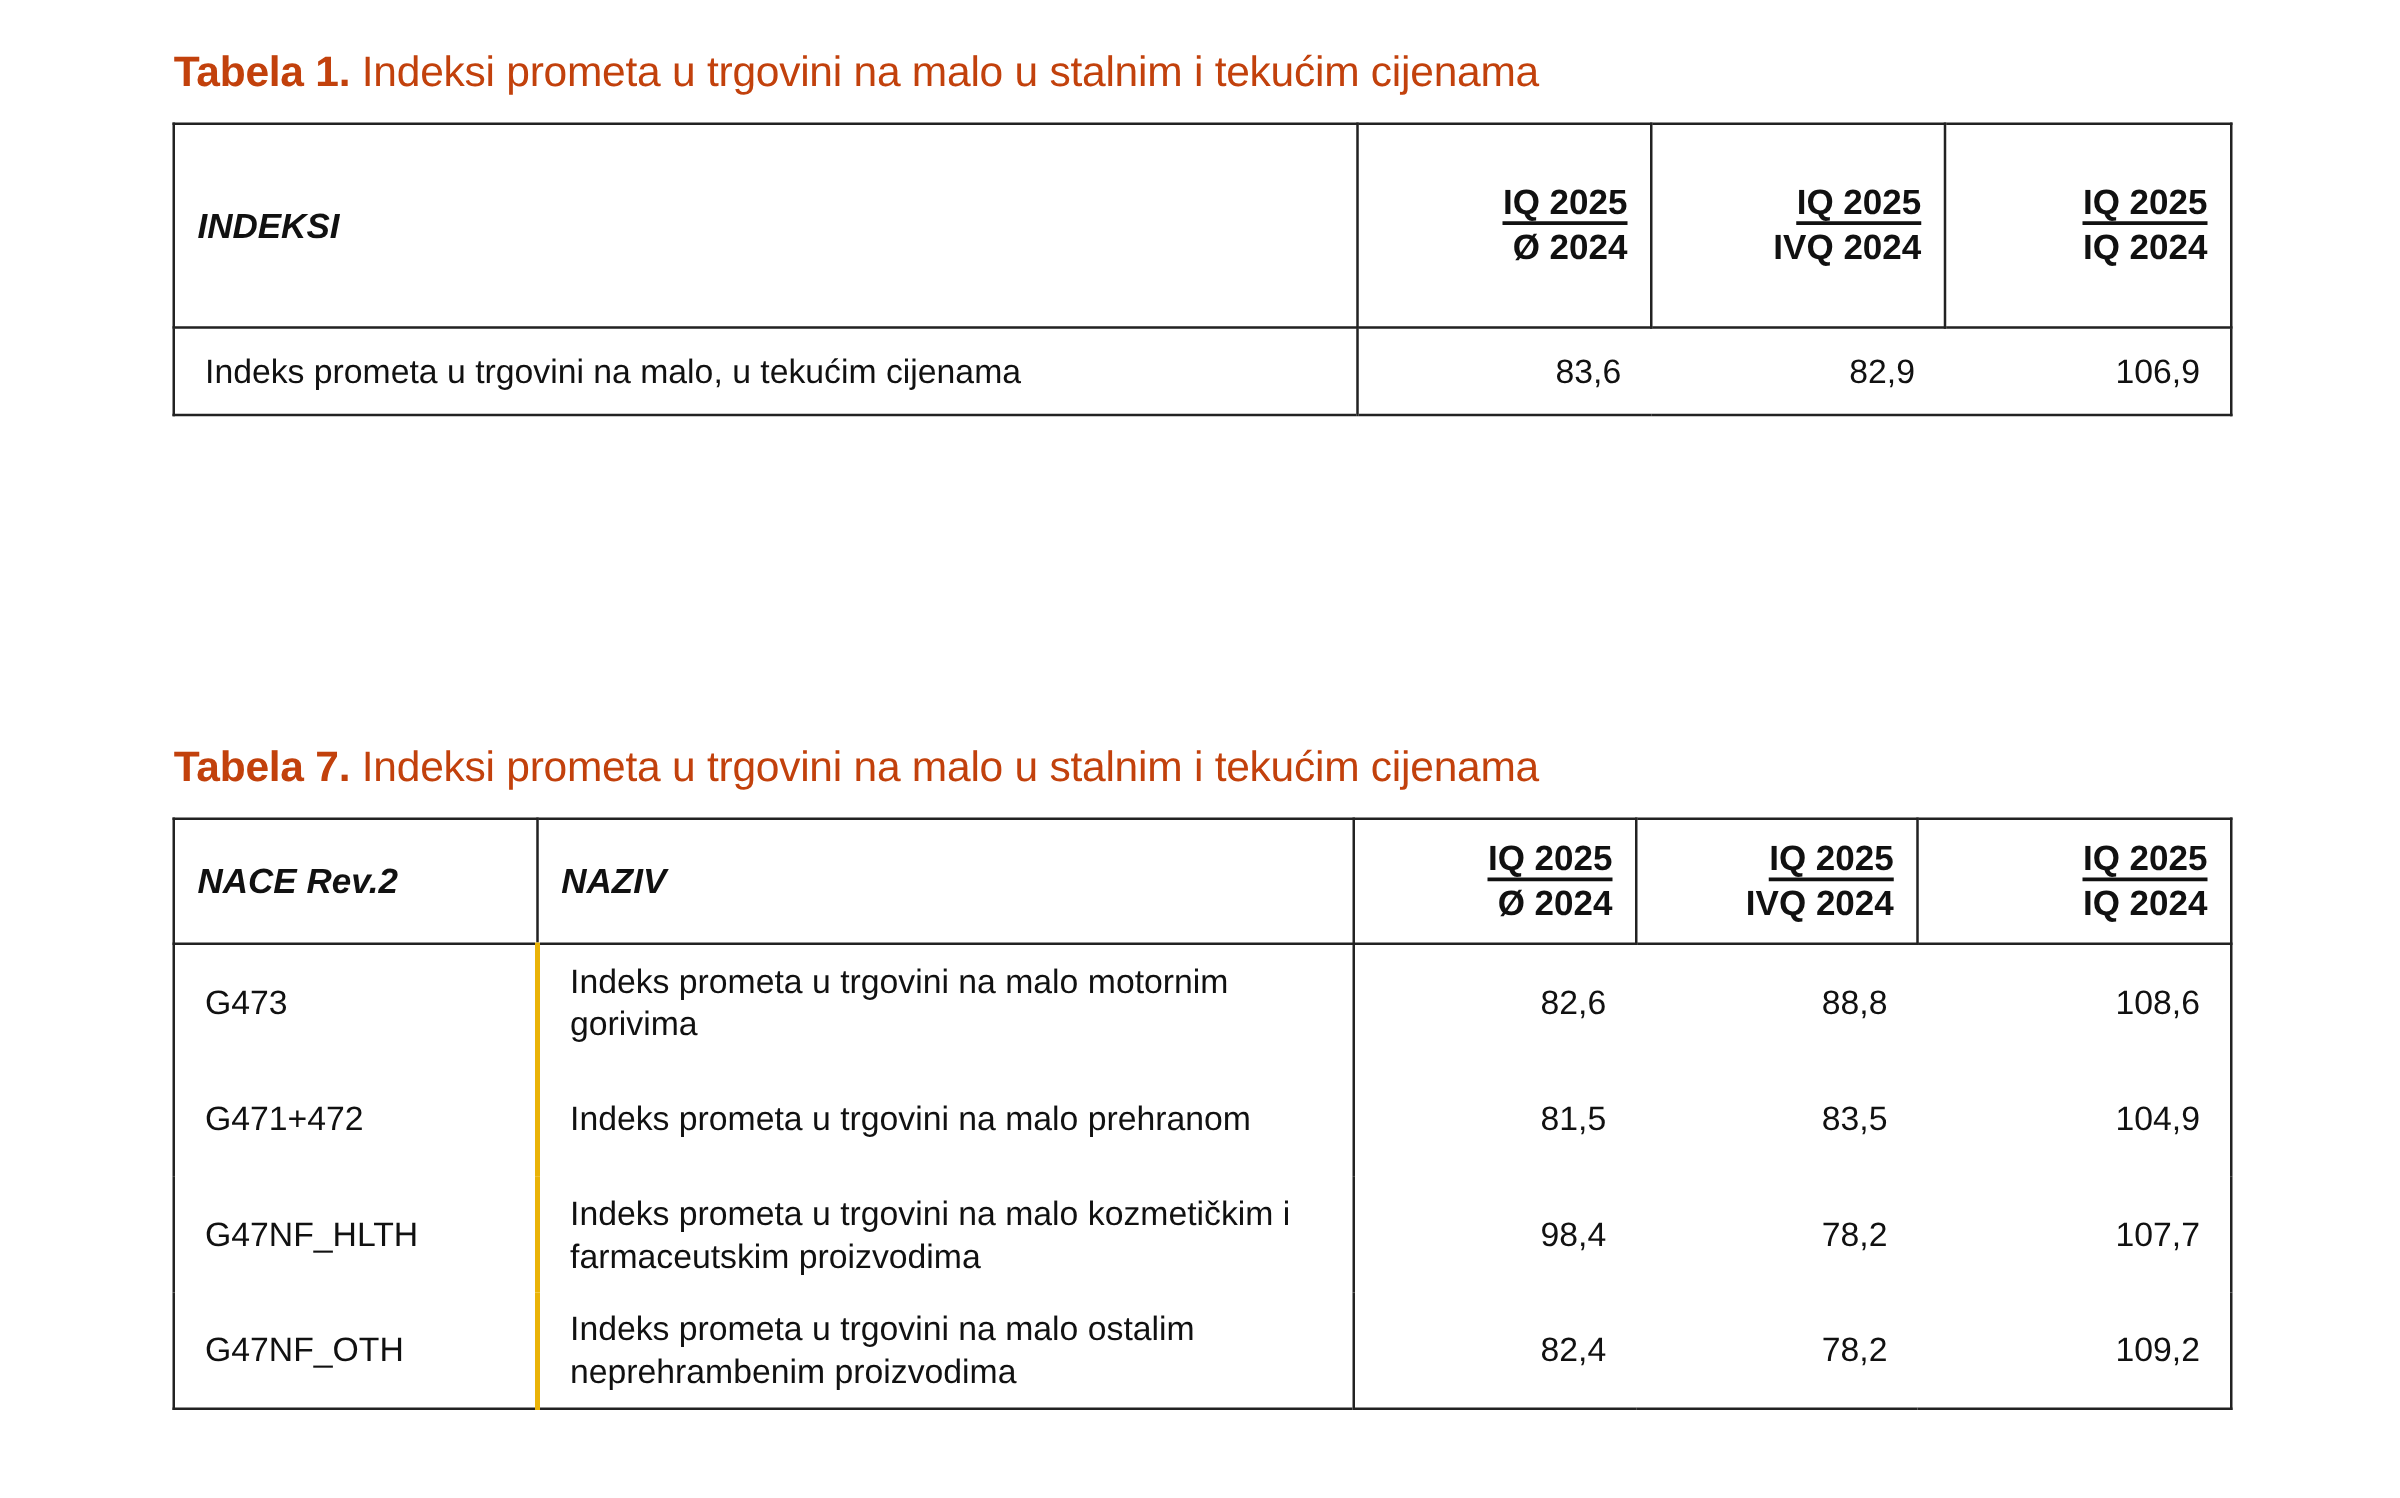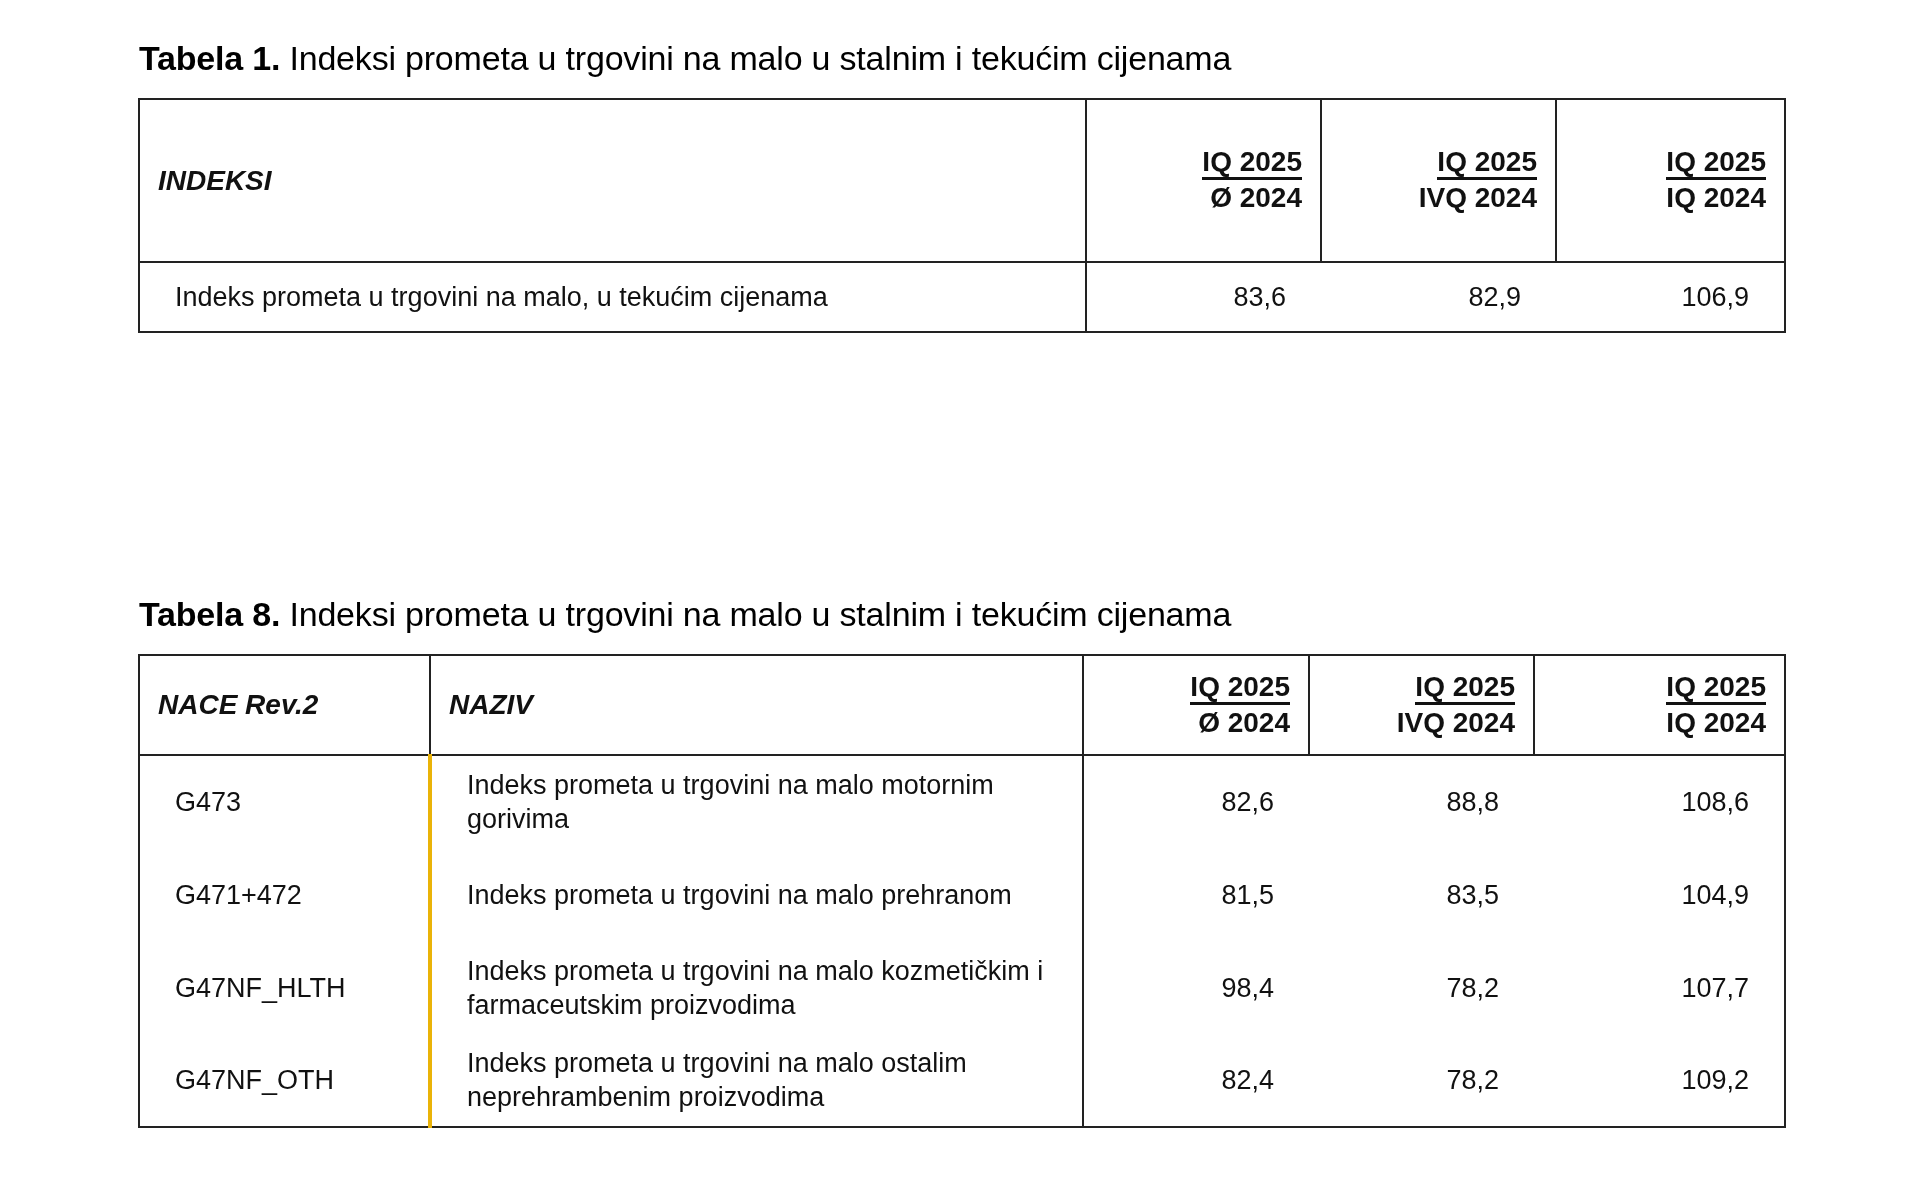--- a/index.html
+++ b/index.html
@@ -13,21 +13,21 @@
     position: relative;
     overflow: hidden;
     font-family: "Liberation Sans", sans-serif;
     color: #111111;
   }
   .caption {
     position: absolute;
     left: 139px;
     font-size: 34px;
     line-height: 40px;
-    color: #000000;
+    color: #c2410c;
     white-space: nowrap;
     letter-spacing: -0.2px;
   }
   .caption .cap-label { font-weight: bold; }
   #caption-1 { top: 38px; }
   #caption-2 { top: 594px; }
 
   table.data {
     position: absolute;
     left: 138px;
@@ -54,21 +54,21 @@
   table.data th .num-top {
     display: inline-block;
     border-bottom: 3px solid #111;
     line-height: 31px;
   }
   table.data th .num-bot {
     display: block;
     line-height: 36px;
   }
   table.data td {
-    padding: 0 35px;
+    padding: 0 24px;
     vertical-align: middle;
     line-height: 34px;
     color: #111;
   }
   table.data td.num { text-align: right; margin-left: 15px; }
   table.data td.text { text-align: left; }
 
   #table-1 thead tr { height: 163px; }
   #table-1 tbody tr { height: 70px; }
   #table-1 tbody tr:first-child td { padding-top: 0; }
@@ -115,21 +115,21 @@
     <tr>
       <td class="text first">Indeks prometa u trgovini na malo, u tekućim cijenama</td>
       <td class="num">83,6</td>
       <td class="num">82,9</td>
       <td class="num">106,9</td>
     </tr>
   </tbody>
 </table>
 
 <div class="caption" id="caption-2">
-  <span class="cap-label">Tabela 8.</span>
+  <span class="cap-label">Tabela 7.</span>
   <span>Indeksi prometa u trgovini na malo u stalnim i tekućim cijenama</span>
 </div>
 
 <table class="data" id="table-2">
   <colgroup>
     <col style="width:291px">
     <col style="width:653px">
     <col style="width:226px">
     <col style="width:225px">
     <col style="width:251px">

